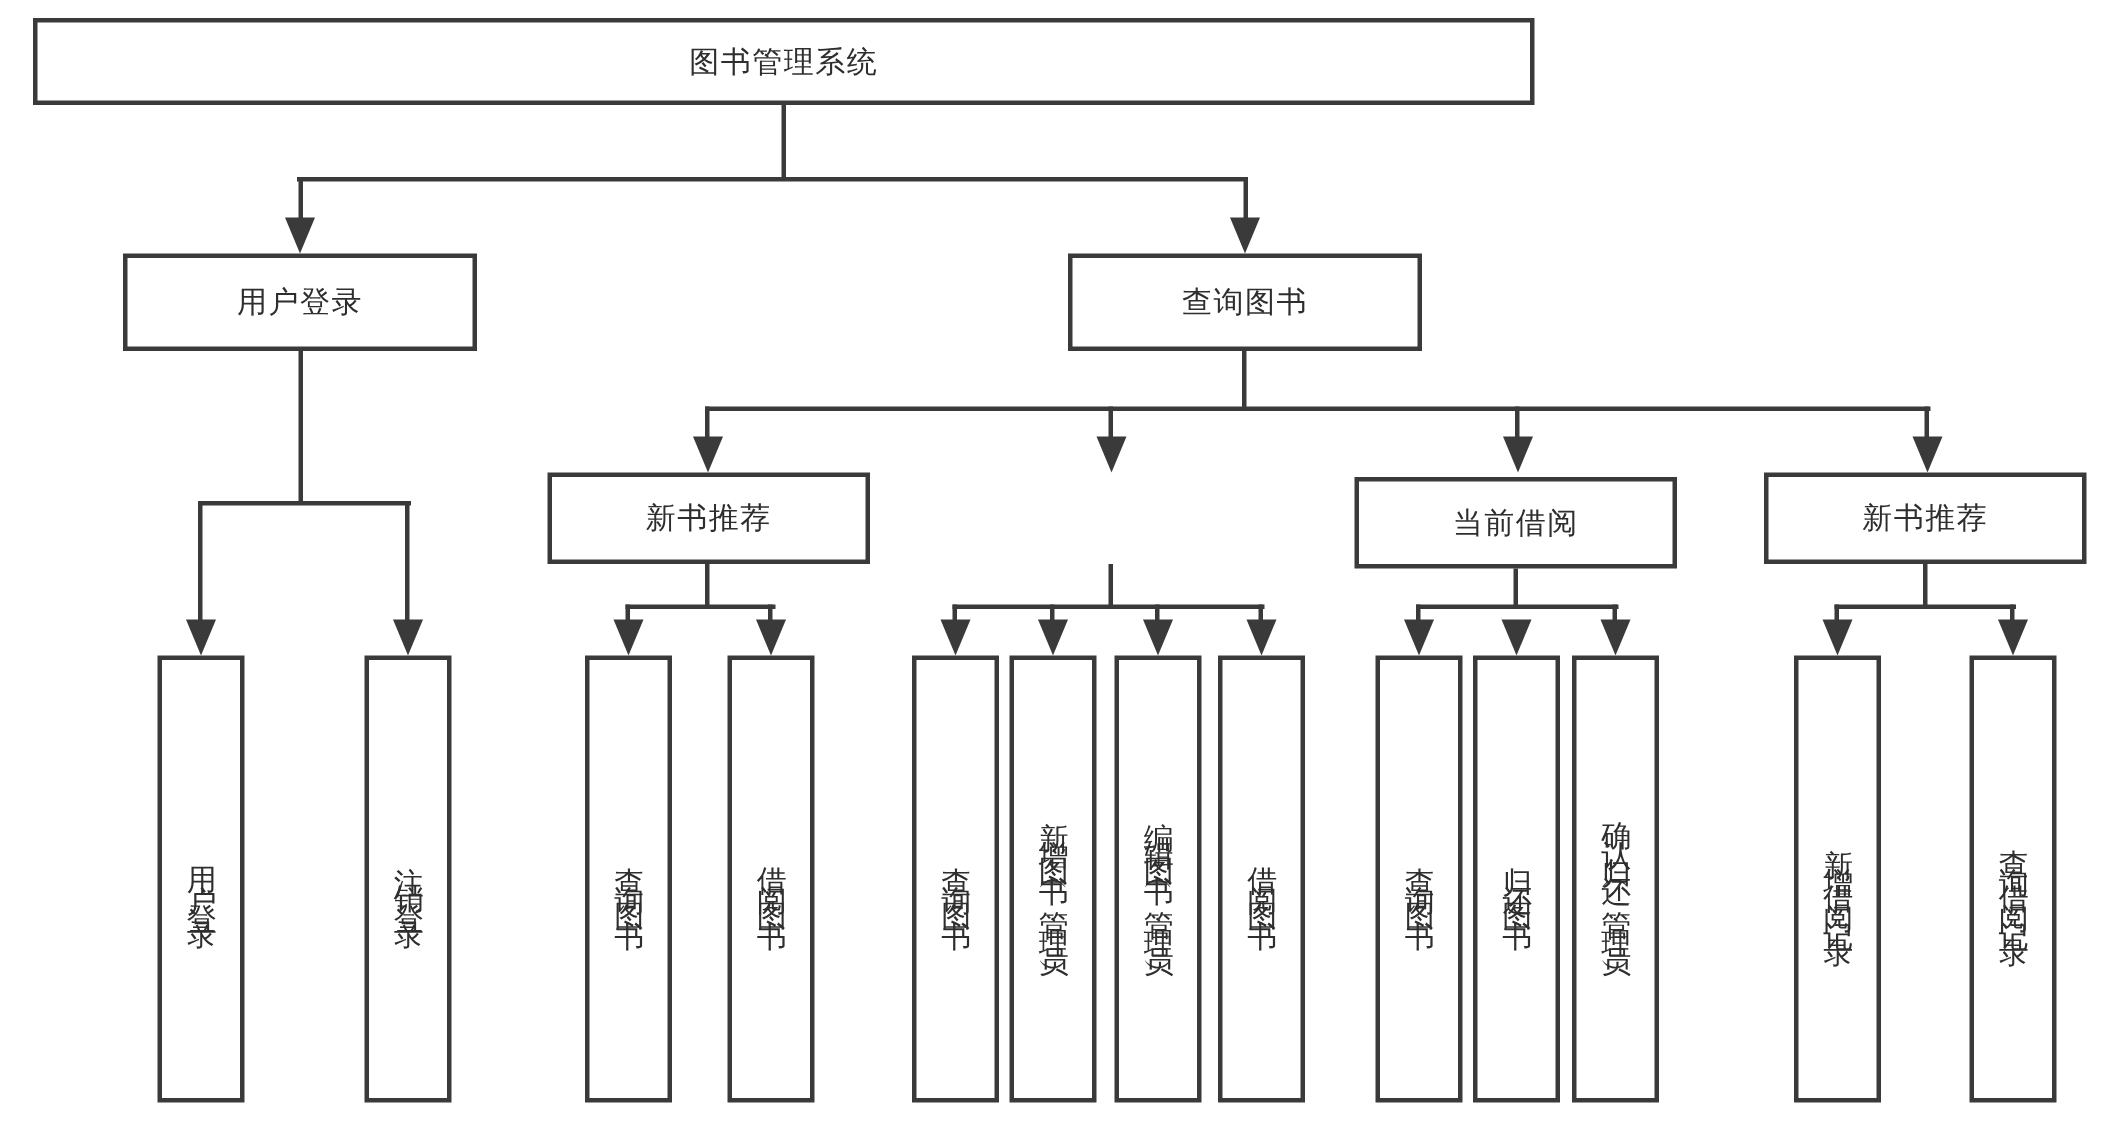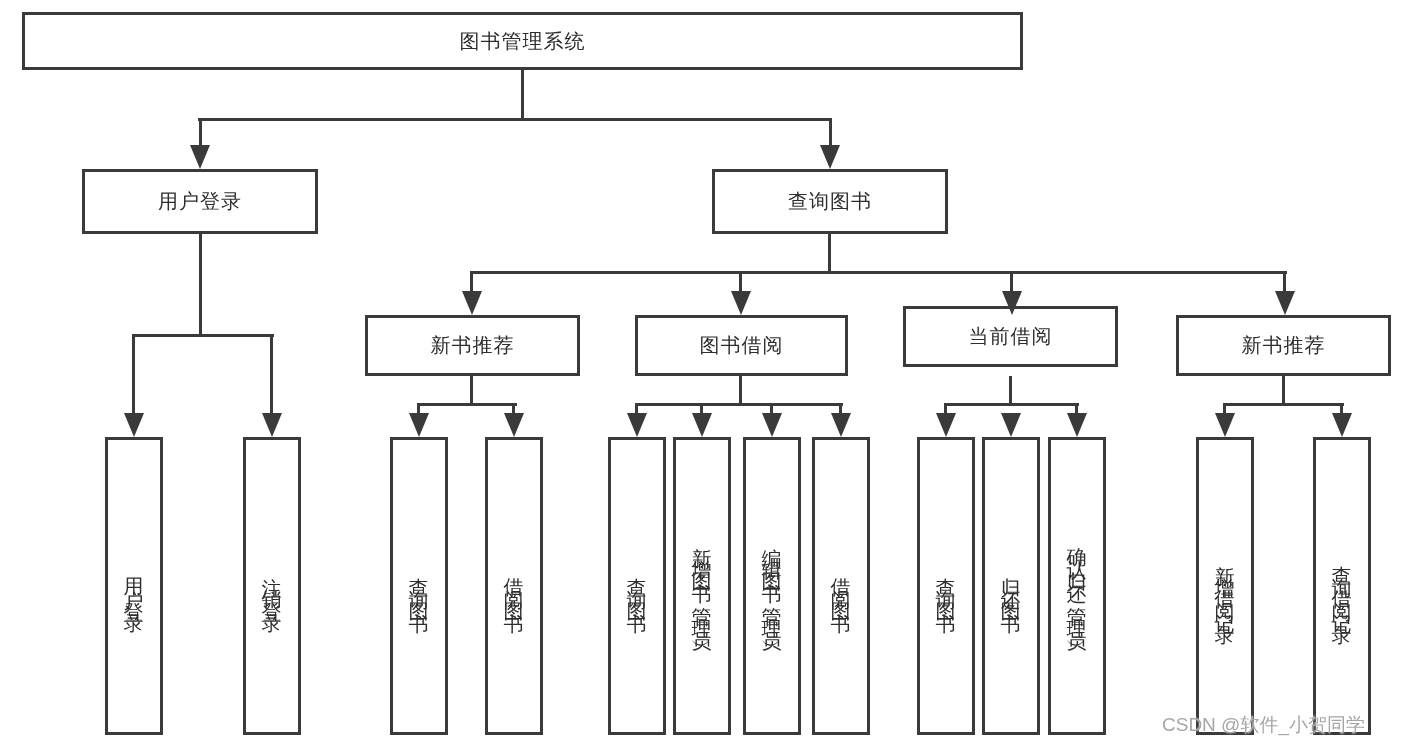--- a/index.html
+++ b/index.html
@@ -118,24 +118,21 @@
   <div class="node" style="left:82px;top:169px;width:236px;height:65px">
     <span class="lbl">用户登录</span>
   </div>
   <div class="node" style="left:712px;top:169px;width:236px;height:65px">
     <span class="lbl">查询图书</span>
   </div>
 
   <div class="node" style="left:365px;top:315px;width:215px;height:61px">
     <span class="lbl">新书推荐</span>
   </div>
-  <div class="node" style="left:635px;top:315px;width:213px;height:61px">
-    <span class="lbl">图书借阅</span>
-  </div>
-  <div class="node" style="left:903px;top:306px;width:215px;height:61px">
+  <div class="node" style="left:903px;top:318px;width:215px;height:61px">
     <span class="lbl">当前借阅</span>
   </div>
   <div class="node" style="left:1176px;top:315px;width:215px;height:61px">
     <span class="lbl">新书推荐</span>
   </div>
 
   <div class="node v" style="left:105px;top:437px">
     <span class="vlbl">用户登录</span>
   </div>
   <div class="node v" style="left:243px;top:437px">
@@ -168,15 +165,14 @@
   <div class="node v" style="left:1048px;top:437px">
     <span class="vlbl">确认归还（管理员）</span>
   </div>
   <div class="node v" style="left:1196px;top:437px">
     <span class="vlbl">新增借阅记录</span>
   </div>
   <div class="node v" style="left:1313px;top:437px">
     <span class="vlbl">查询借阅记录</span>
   </div>
 
-  <div class="watermark">CSDN @软件_小贺同学</div>
 
 </div>
 
 </body></html>

